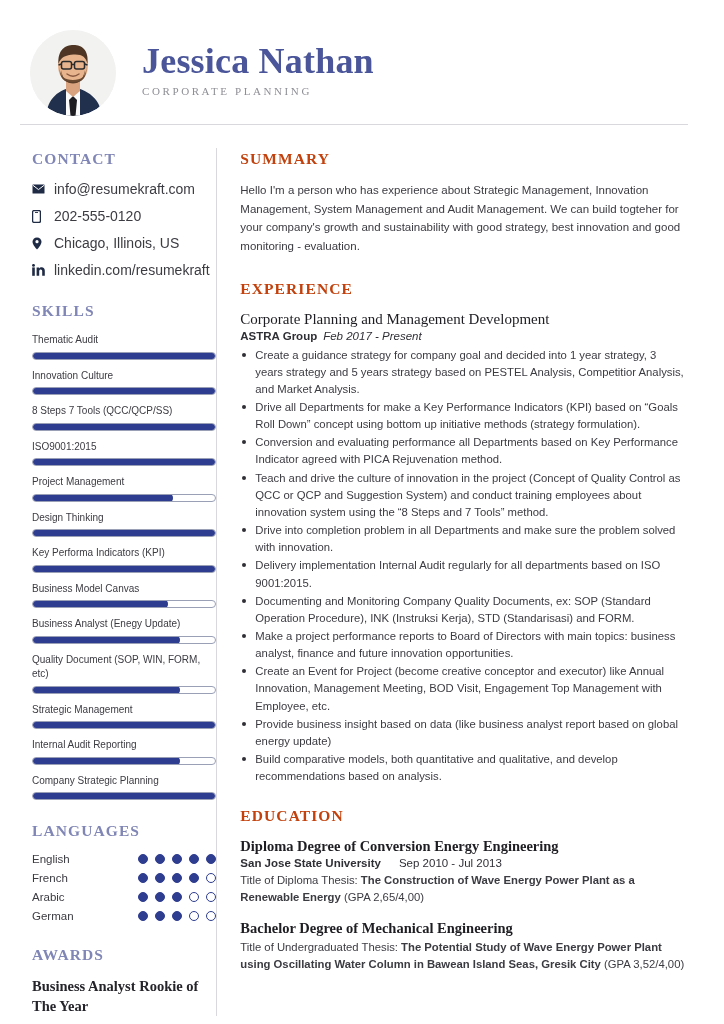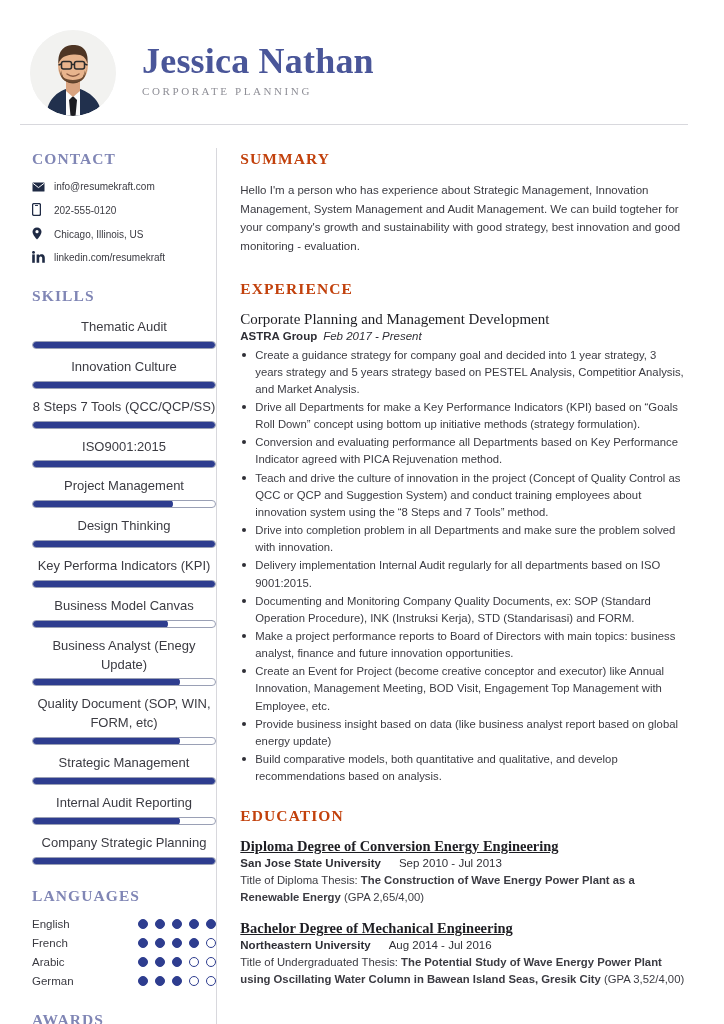--- a/index.html
+++ b/index.html
@@ -90,41 +90,40 @@
   }
   .sec-head.right {
     font-size: 15.5px;
     color: #c2410c;
   }
 
   
   .contact-list { margin-bottom: 24px; }
   .contact-item {
     display: flex;
-    align-items: flex-end;
+    align-items: center;
     margin-bottom: 11px;
-    font-size: 10px;
+    font-size: 14px;
     color: #3b3b42;
   }
   .ci-icon {
     width: 18px; flex: 0 0 18px;
     display: flex; align-items: center; justify-content: flex-start;
     color: #1f2a44;
   }
   .ci-icon svg { display: block; }
   .ci-text { padding-left: 4px; }
 
   
   .skill { margin-bottom: 9px; }
   .skill-name {
-    font-size: 13px;
+    font-size: 10px;
     color: #3b3b42;
     line-height: 1.45;
     margin-bottom: 4px;
-    text-align: center;
   }
   .bar-track {
     position: relative;
     height: 8px;
     border-radius: 5px;
     background: #ffffff;
     border: 1px solid #9aa0b5;
     overflow: hidden;
   }
   .bar-fill {
@@ -210,21 +209,20 @@
   }
 
   
   .edu-item { margin-bottom: 14px; }
   .edu-degree {
     font-family: "Liberation Serif", serif;
     font-weight: 700;
     font-size: 14.5px;
     color: #1d1d22;
     margin-bottom: 2px;
-    text-decoration: underline;
   }
   .edu-school {
     font-size: 11.5px;
     color: #2f2f36;
     margin-bottom: 3px;
   }
   .edu-school .school { font-weight: 700; }
   .edu-school .dates { padding-left: 18px; }
   .edu-thesis {
     font-size: 11.3px;
@@ -496,19 +494,18 @@
 
       <div class="sec-head right">EDUCATION</div>
       <div class="edu-list">
           <div class="edu-item">
             <div class="edu-degree">Diploma Degree of Conversion Energy Engineering</div>
             <div class="edu-school"><span class="school">San Jose State University</span><span class="dates">Sep 2010 - Jul 2013</span></div>
             <div class="edu-thesis"><span class="label">Title of Diploma Thesis: </span><span class="thesis">The Construction of Wave Energy Power Plant as a Renewable Energy </span><span class="gpa">(GPA 2,65/4,00)</span></div>
           </div>
           <div class="edu-item">
             <div class="edu-degree">Bachelor Degree of Mechanical Engineering</div>
-            <div class="edu-school"><span class="school">Northeastern University</span><span class="dates">Aug 2014 - Jul 2016</span></div>
             <div class="edu-thesis"><span class="label">Title of Undergraduated Thesis: </span><span class="thesis">The Potential Study of Wave Energy Power Plant using Oscillating Water Column in Bawean Island Seas, Gresik City </span><span class="gpa">(GPA 3,52/4,00)</span></div>
           </div>
         </div>
     </div>
   </div>
 </div>
 
 </body></html>

